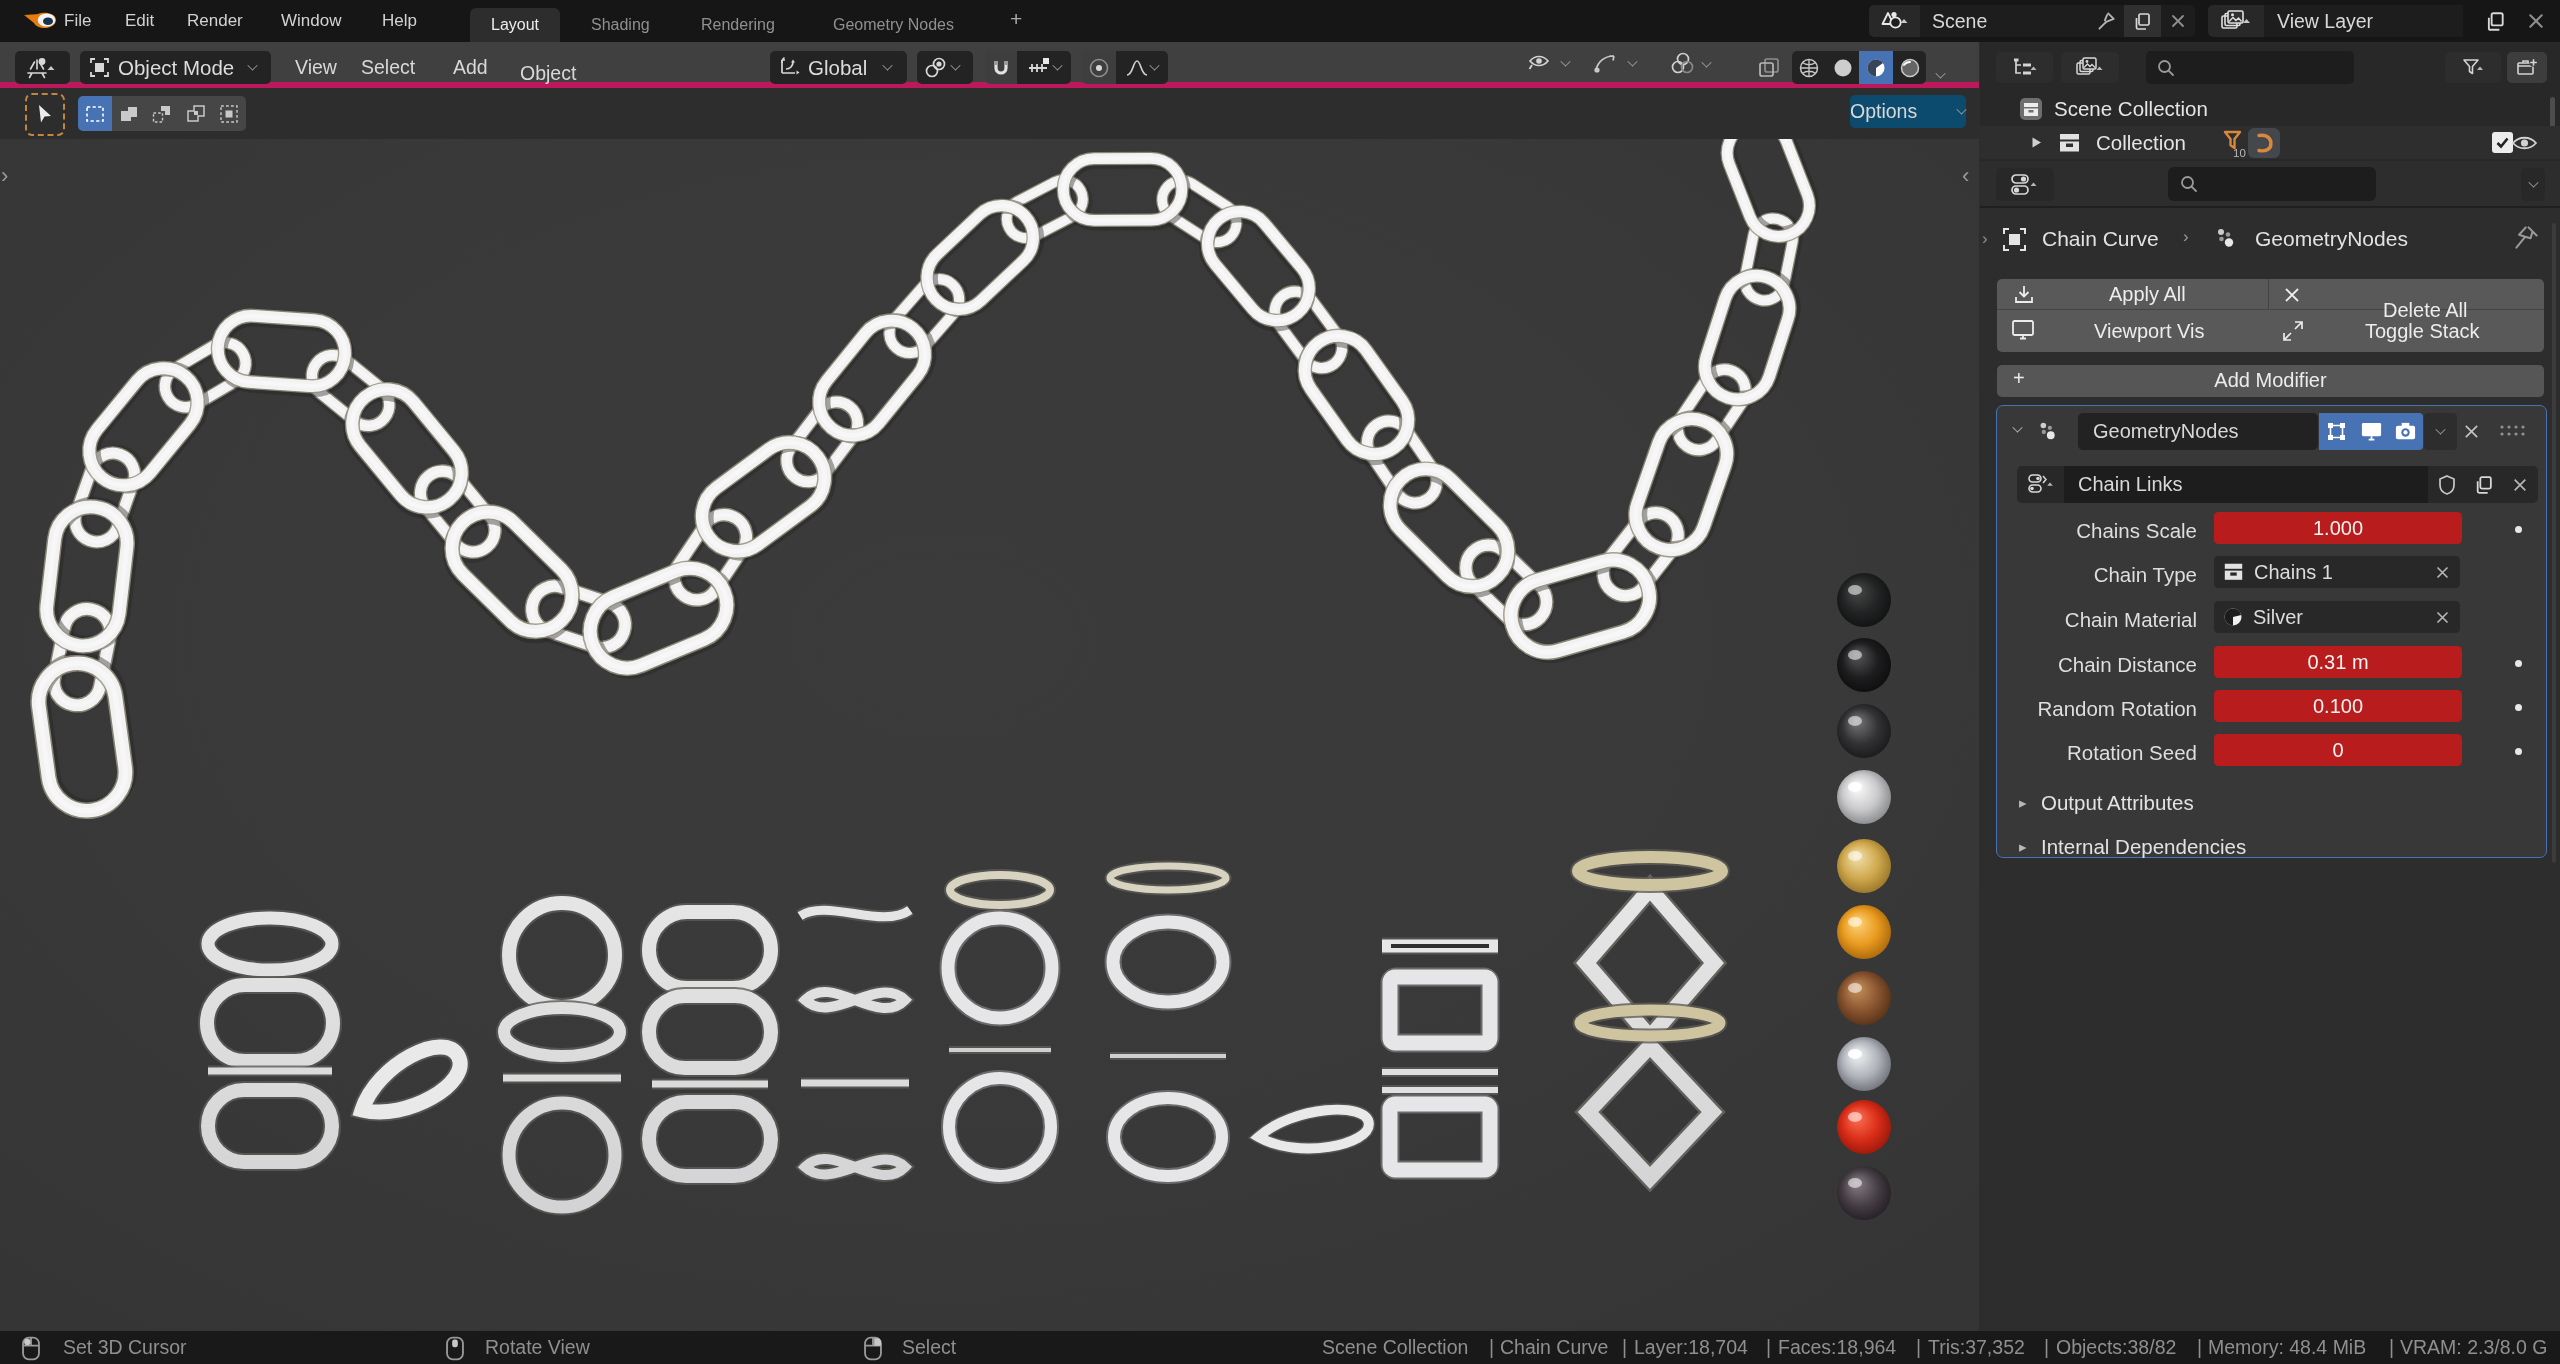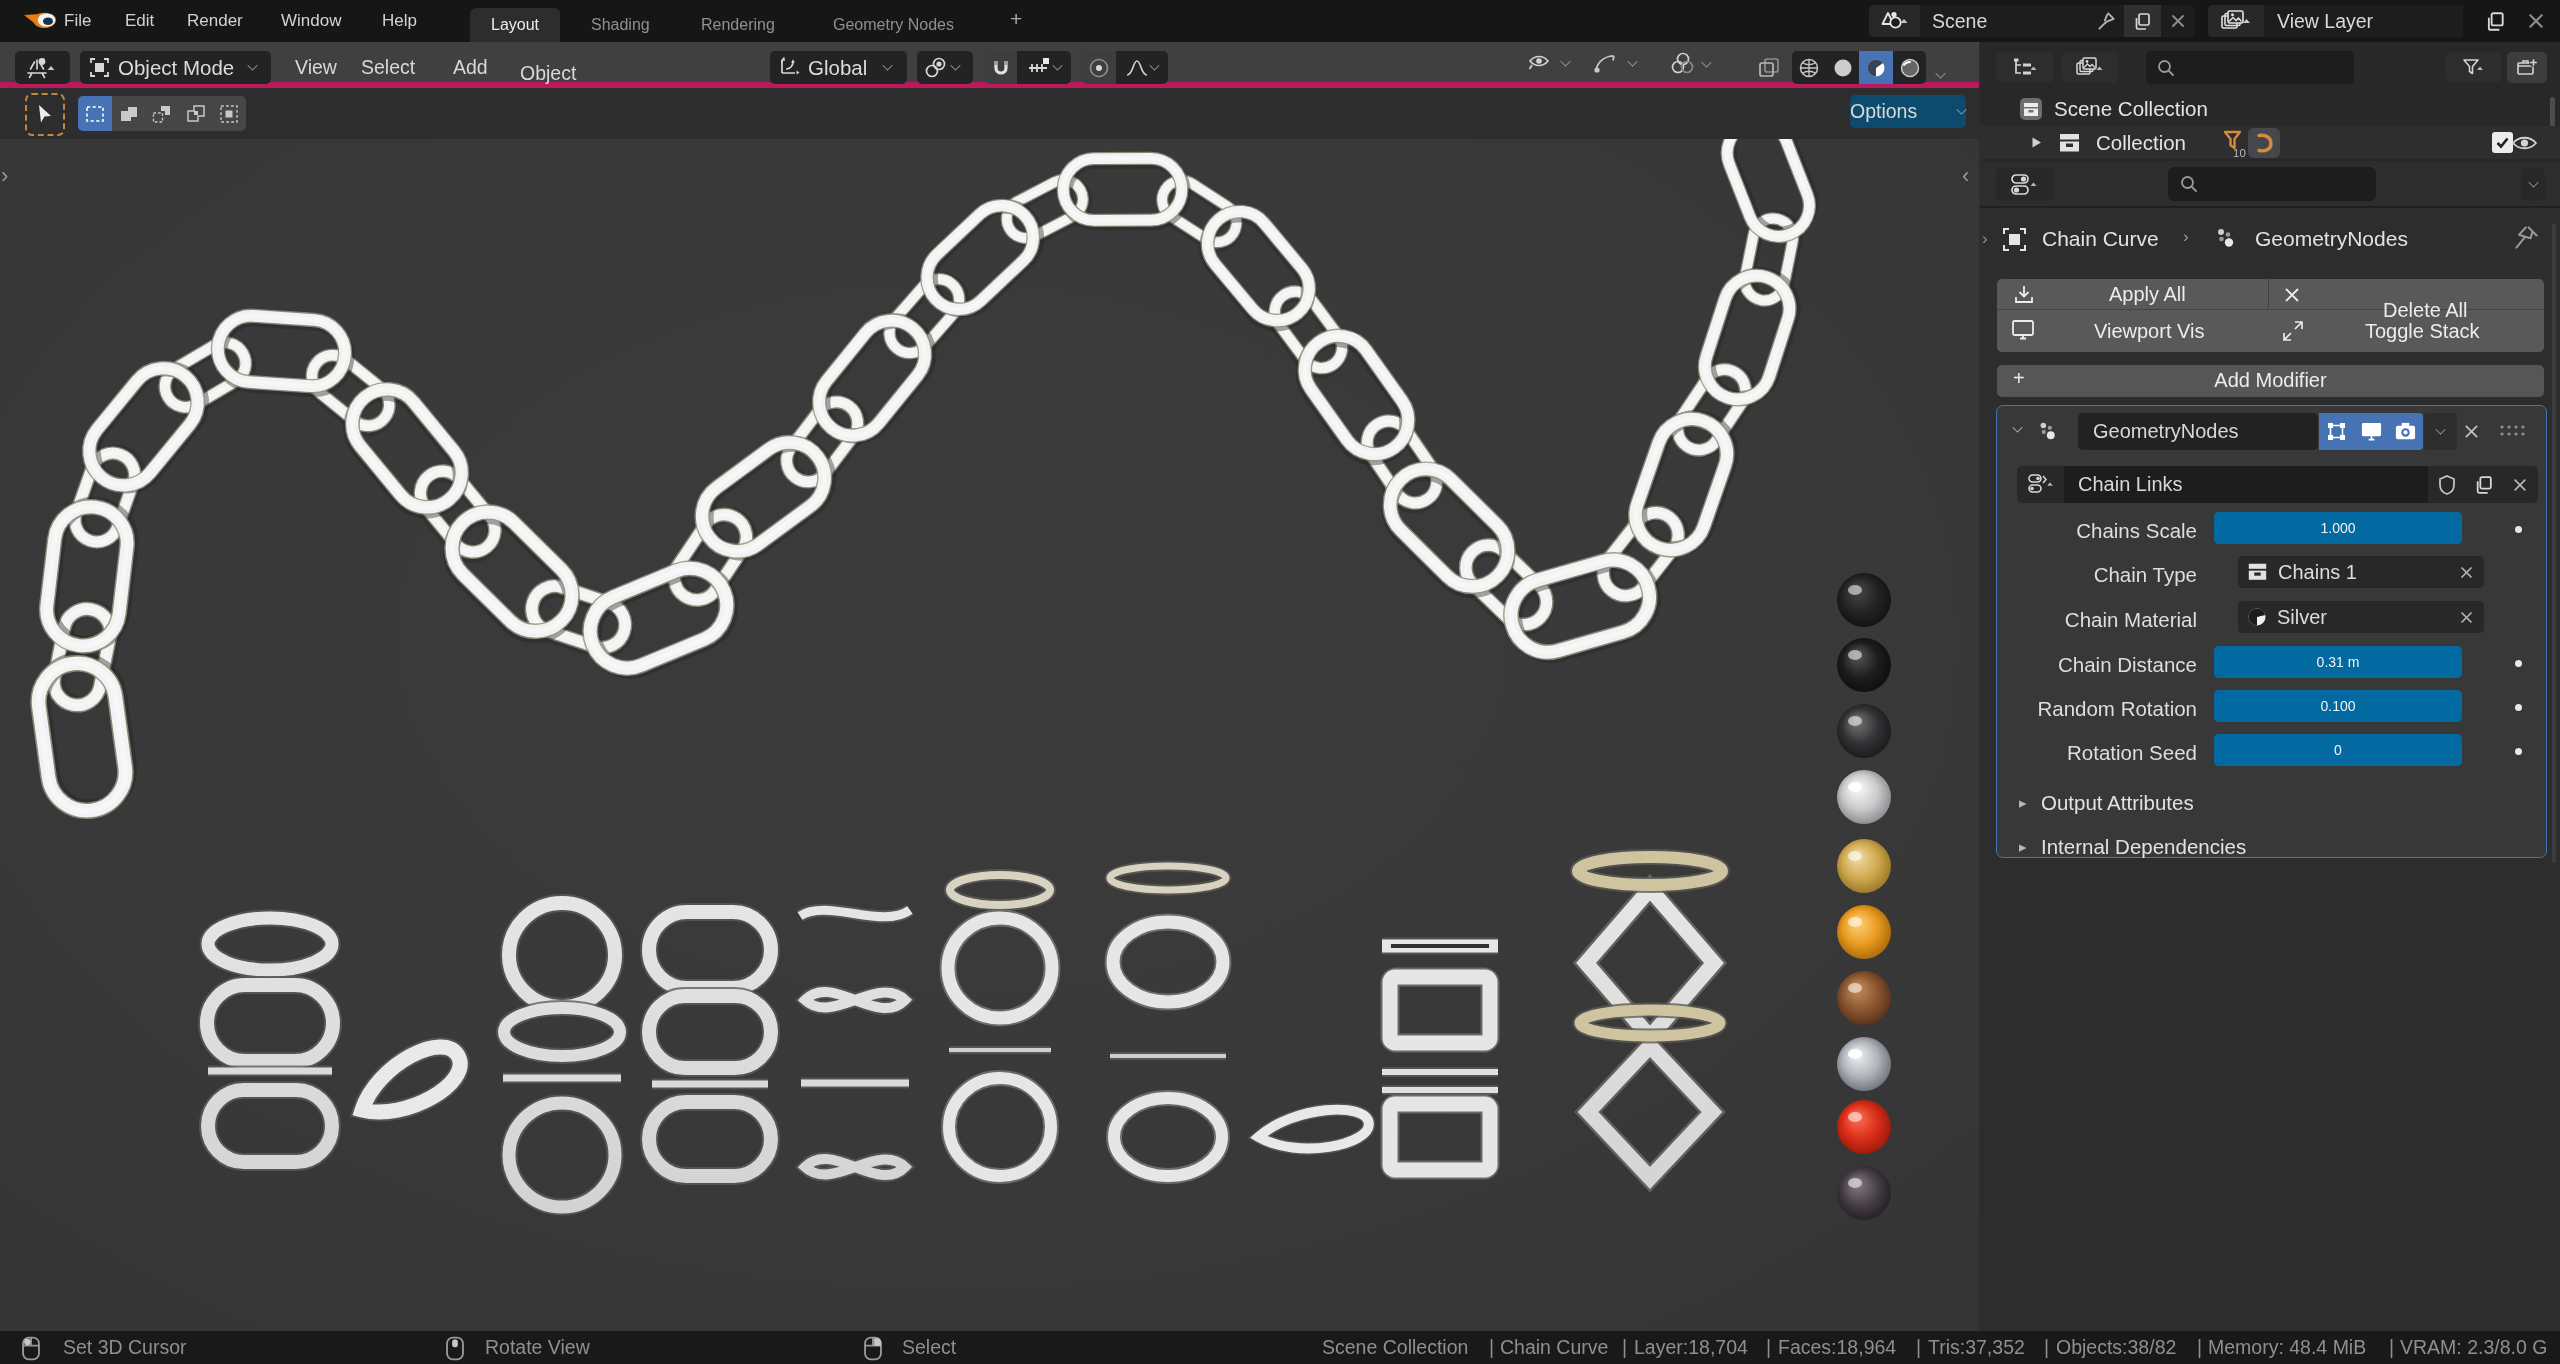--- a/index.html
+++ b/index.html
@@ -16,22 +16,22 @@
   #hdr2 { position:absolute; left:0; top:42px; width:1979px; height:46px; background:#404040; border-bottom:6px solid #be185d;text-decoration:underline;}
   #hdr3 { position:absolute; left:0; top:89px; width:1979px; height:50px; background:#2d2d2d; }
   .wgt { background:#232323; border-radius:5px; height:33px; display:flex; align-items:center; color:#dcdcdc; font-size:20.5px; }
   .hmenu { color:#d8d8d8; font-size:19.5px; }
   
   #viewport { position:absolute; left:0; top:139px; width:1979px; height:1192px; background:radial-gradient(ellipse 1400px 900px at 48% 42%, #3b3b3b 0%, #393939 60%, #353535 100%); overflow:hidden; }
   
   #outliner { position:absolute; left:1980px; top:42px; width:580px; height:119px; background:#282828; }
   #props { position:absolute; left:1980px; top:163px; width:580px; height:1168px; background:#2d2d2d; }
   .darkfield { background:#1d1d1d; border-radius:5px; color:#d8d8d8; font-size:19.5px; display:flex; align-items:center; }
-  .slider { background:#0369a1; border-radius:4.5px; color:#f2f2f2; font-size:14px; display:flex; align-items:center; justify-content:center; }
-  .dfield { background:#282828; border-radius:4.5px; color:#dcdcdc; font-size:20px; display:flex; align-items:center;margin-left:24px; }
+  .slider { background:#b91c1c; border-radius:4.5px; color:#f2f2f2; font-size:20px; display:flex; align-items:center; justify-content:center; }
+  .dfield { background:#282828; border-radius:4.5px; color:#dcdcdc; font-size:20px; display:flex; align-items:center; }
   .plabel { position:absolute; color:#dedede; font-size:20.5px; text-align:right; }
   
   #statusbar { position:absolute; left:0; top:1331px; width:2560px; height:33px; background:#191919; color:#8f8f8f; font-size:19.5px; }
   .chev { display:inline-block; width:9px; height:9px; border-right:1.6px solid #b8b8b8; border-bottom:1.6px solid #b8b8b8; transform:rotate(45deg) scale(.8); }
 </style>
 </head>
 <body>
 <div id="topbar">
   <svg class="abs" style="left:22px;top:7px" width="40" height="28" viewBox="0 0 40 28">
     <path d="M14 10 C14 4 34 4 34 13 C34 22 16 24 12 16 L2 8 Z" fill="#e87d0d"></path>

